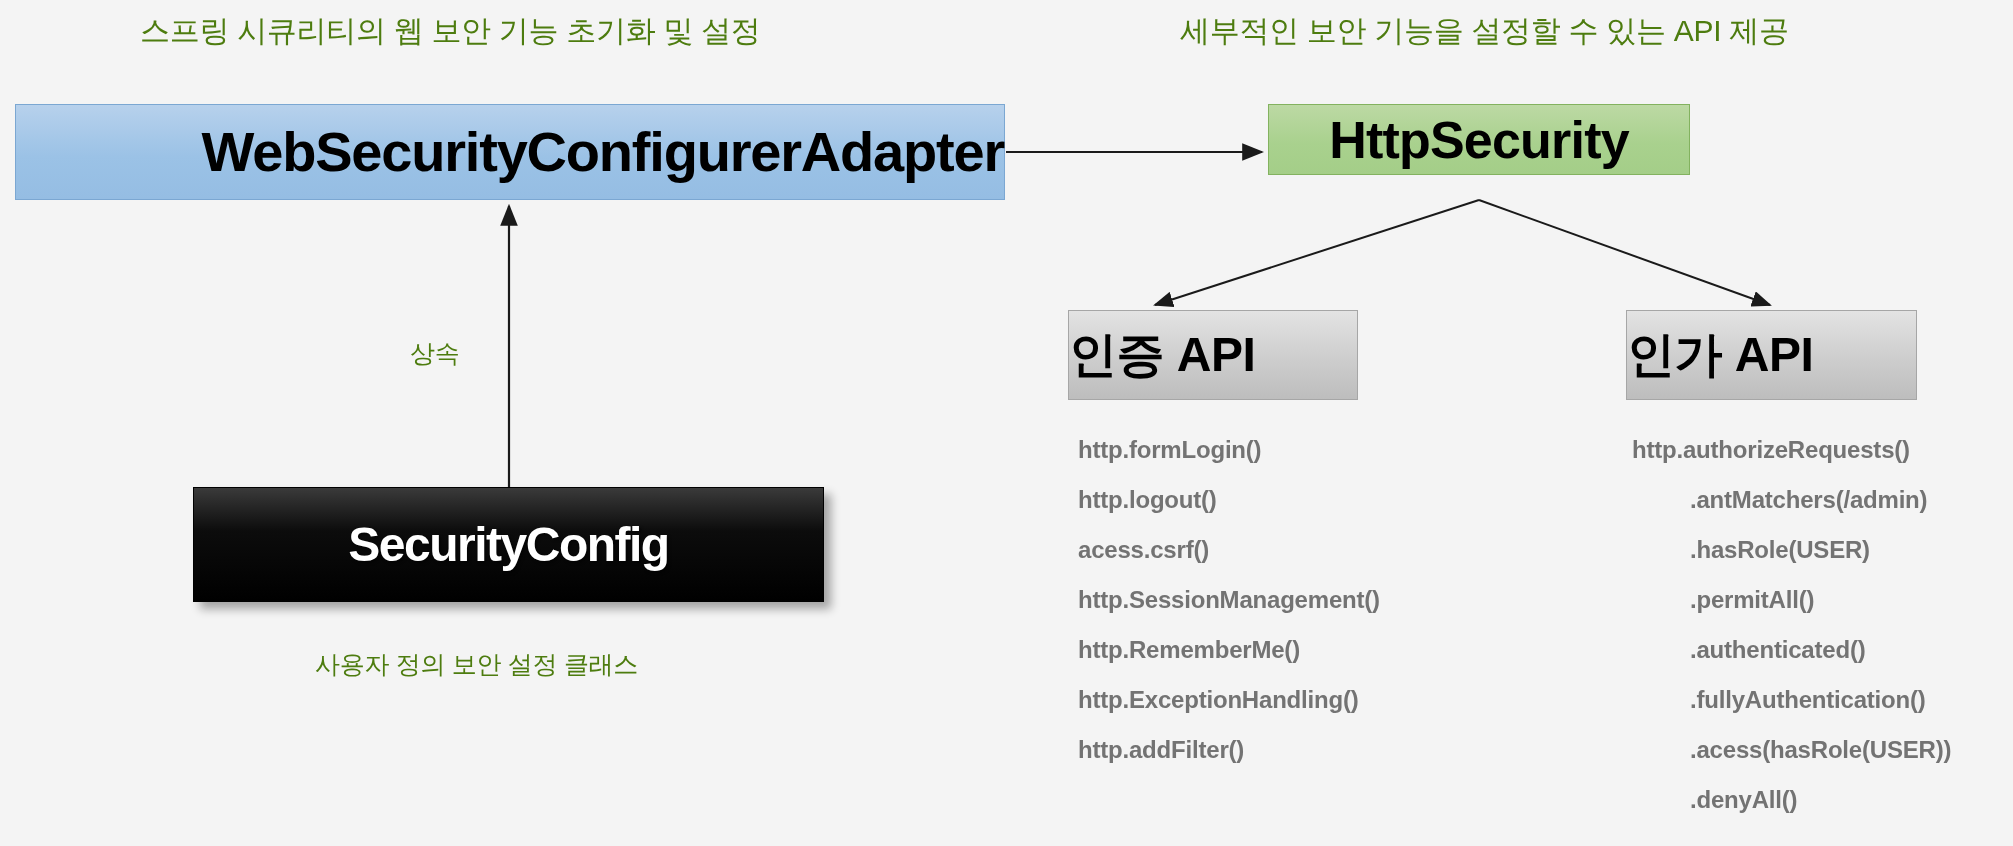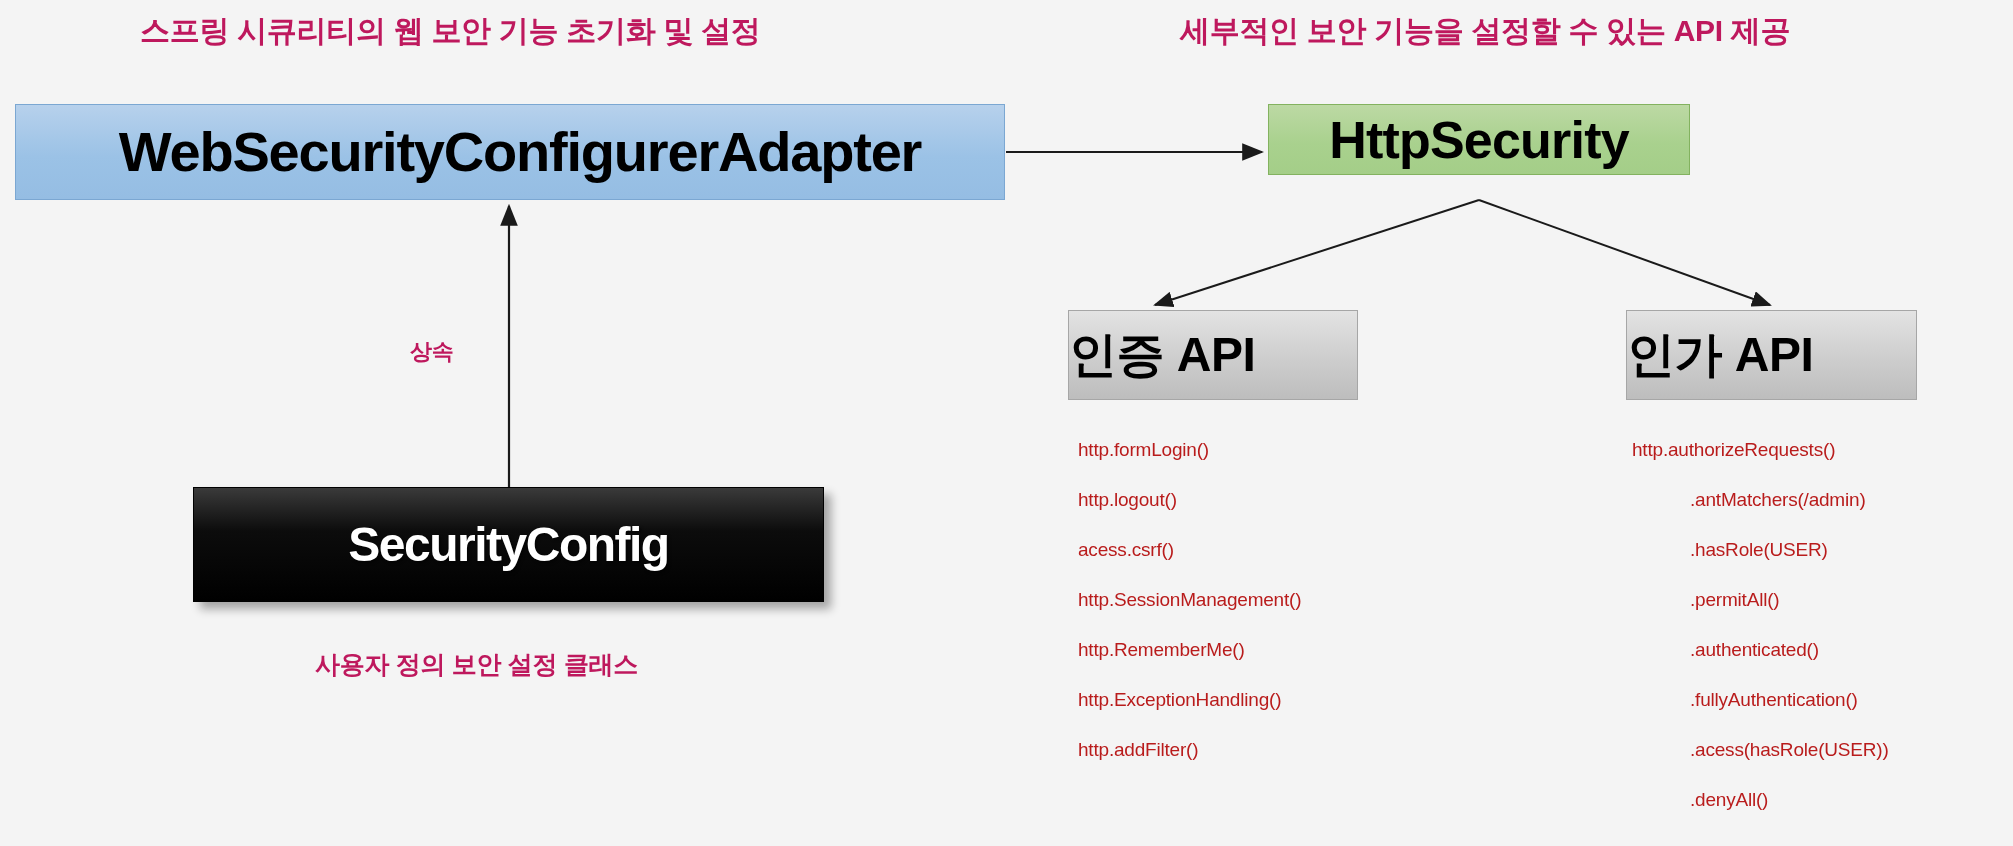--- a/index.html
+++ b/index.html
@@ -25,50 +25,50 @@
     left: 0;
     top: 0;
     width: 2013px;
     height: 846px;
     pointer-events: none;
   }
 
   
   .caption {
     position: absolute;
-    font-weight: bold;
-    color: #be185d;
+    font-weight: normal;
+    color: #4d7c0f;
     white-space: nowrap;
     letter-spacing: -0.3px;
   }
   .caption-top {
     font-size: 30px;
     line-height: 1;
   }
   #caption-left-top  { left: 140px; top: 16px; }
   #caption-right-top { left: 1180px; top: 16px; }
 
   #caption-inherit {
     left: 410px;
     top: 337px;
-    font-size: 22px;
+    font-size: 25px;
   }
   #caption-securityconfig {
     left: 315px;
     top: 648px;
     font-size: 25px;
   }
 
   
   .node {
     position: absolute;
     box-sizing: border-box;
     display: flex;
     align-items: center;
-    justify-content: center;
+    justify-content: flex-end;
   }
   .node-label {
     white-space: nowrap;
     font-weight: bold;
     line-height: 1;
   }
 
   
   #node-wsca {
     left: 15px;
@@ -130,23 +130,23 @@
     font-size: 48px;
     color: #000;
     letter-spacing: -0.5px;
   }
   #node-auth-api  { left: 1068px; top: 310px; width: 290px; }
   #node-authz-api { left: 1626px; top: 310px; width: 291px; }
 
   
   .api-list {
     position: absolute;
-    font-weight: normal;
-    color: #b91c1c;
-    font-size: 19px;
+    font-weight: bold;
+    color: #737373;
+    font-size: 24px;
     line-height: 50px;
     white-space: nowrap;
     letter-spacing: -0.2px;
   }
   #api-list-auth  { left: 1078px; top: 425px; }
   #api-list-authz { left: 1632px; top: 425px; }
   .api-item { height: 50px; }
   .api-item.indented { padding-left: 58px; }
 </style>
 </head>

